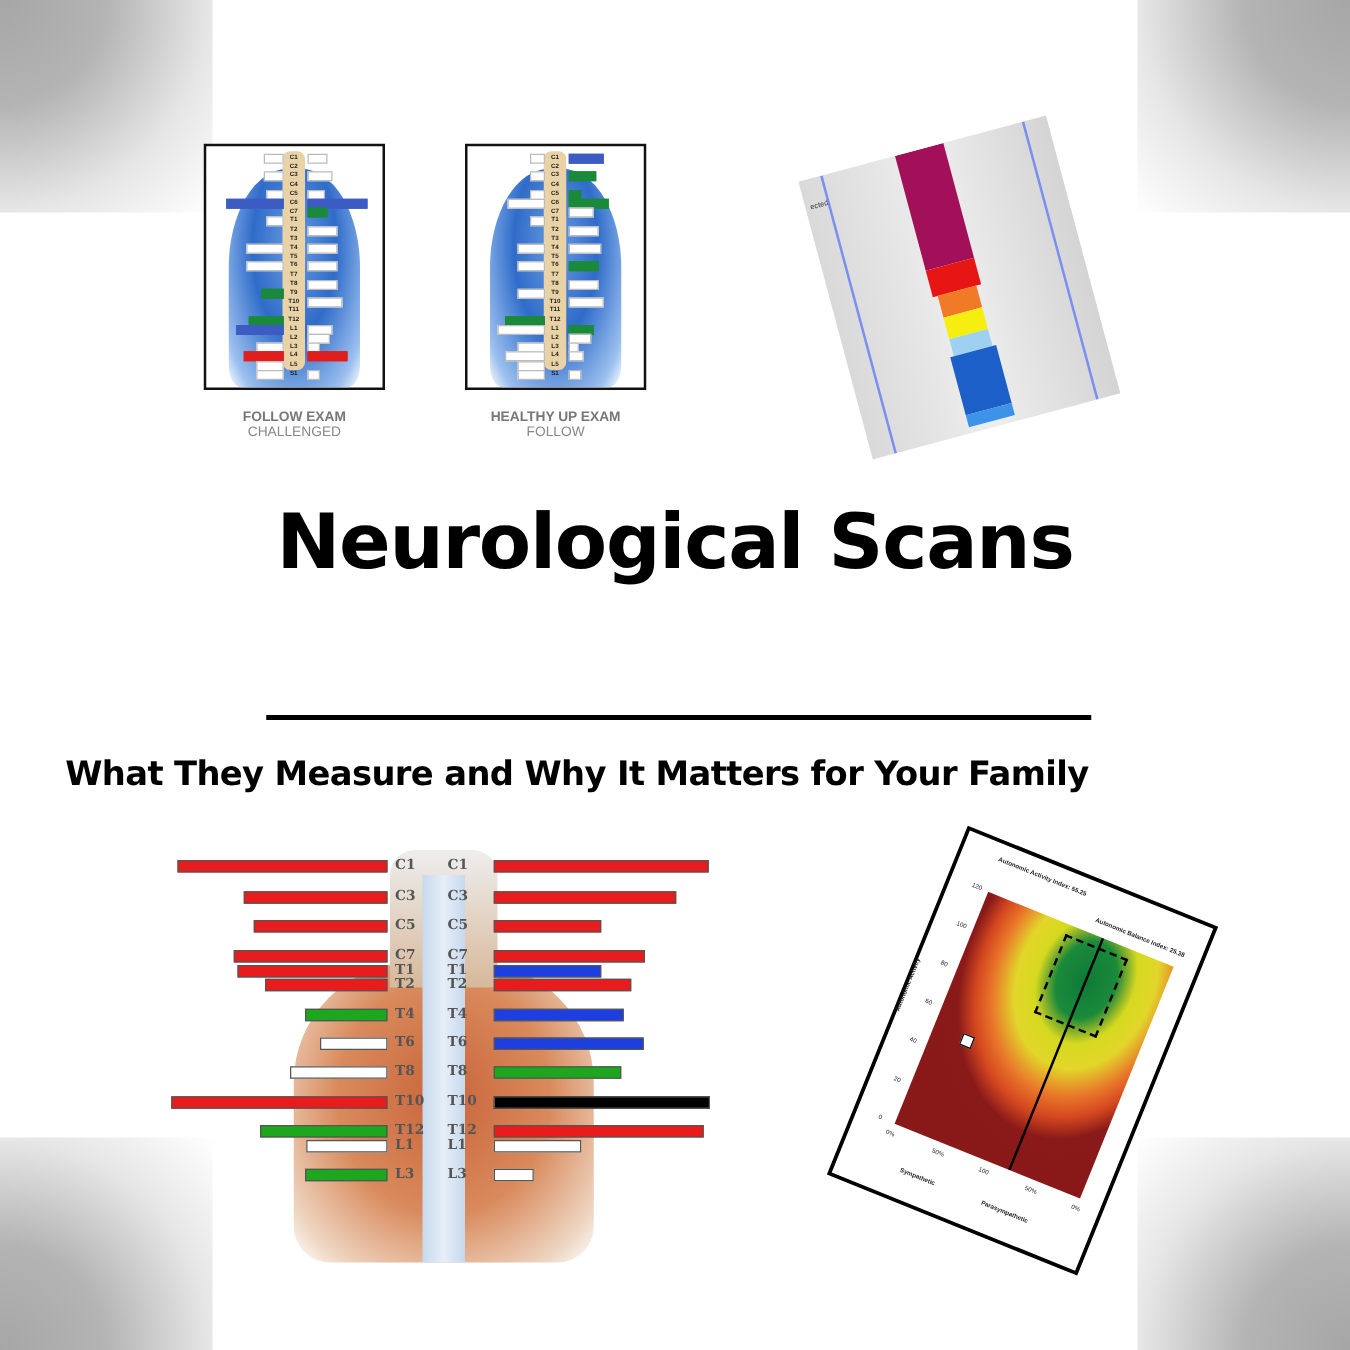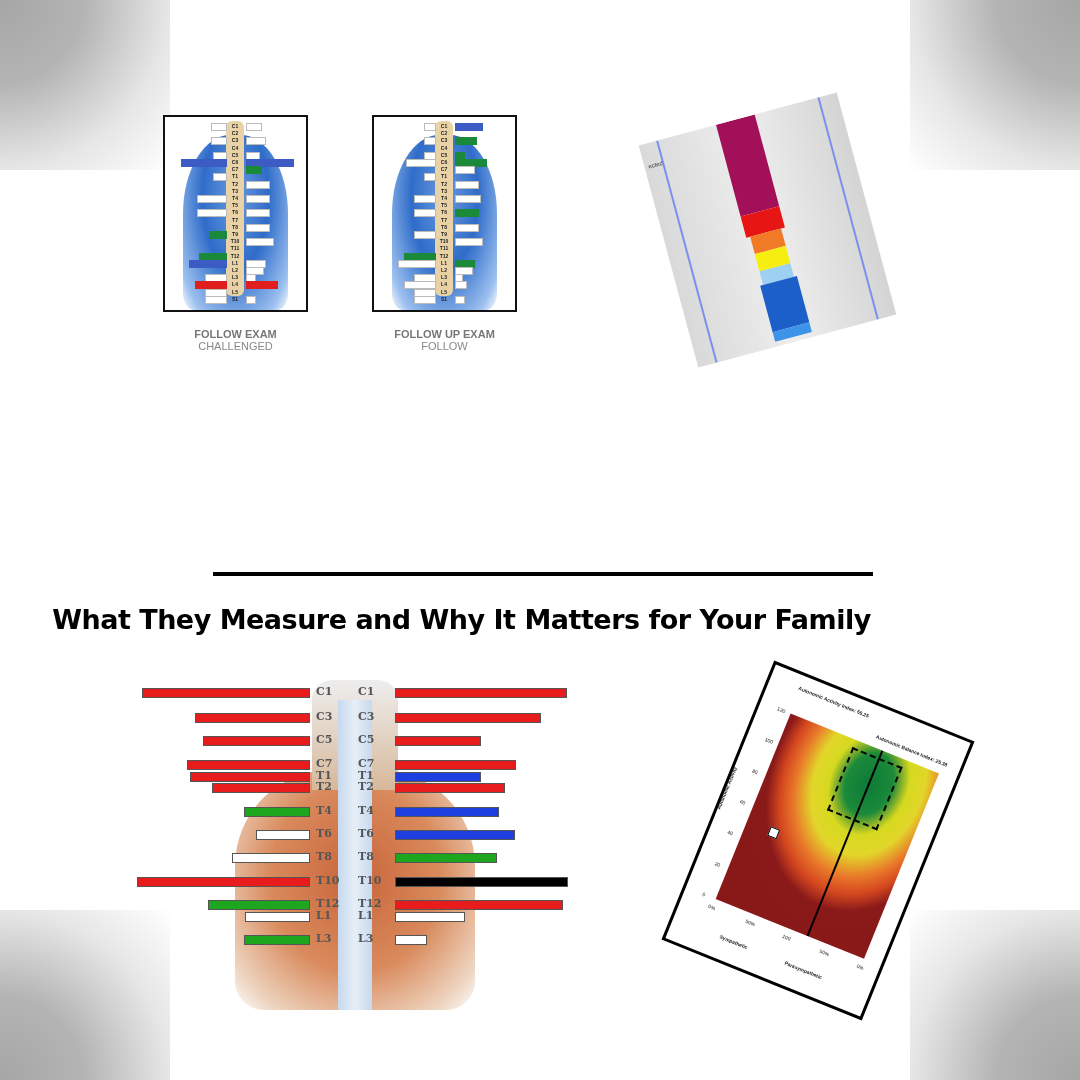--- a/index.html
+++ b/index.html
@@ -172,40 +172,41 @@
       <div class="bar" style="top: 142.8px; width: 18px; background: rgb(26, 138, 58); border-color: rgb(26, 138, 58); left: 81px;"></div>
       <div class="bar" style="top: 150px; width: 16px; background: rgb(255, 255, 255); left: 81px;"></div>
       <div class="bar" style="top: 157.2px; width: 20px; background: rgb(255, 255, 255); left: 40px;"></div>
       <div class="bar" style="top: 157.2px; width: 6px; background: rgb(255, 255, 255); left: 81px;"></div>
       <div class="bar" style="top: 164.4px; width: 30px; background: rgb(255, 255, 255); left: 30px;"></div>
       <div class="bar" style="top: 164.4px; width: 10px; background: rgb(255, 255, 255); left: 81px;"></div>
       <div class="bar" style="top: 171.6px; width: 20px; background: rgb(255, 255, 255); left: 40px;"></div>
       <div class="bar" style="top: 178.8px; width: 20px; background: rgb(255, 255, 255); left: 40px;"></div>
       <div class="bar" style="top: 178.8px; width: 8px; background: rgb(255, 255, 255); left: 81px;"></div>
     </div>
-  <div class="cap1">FOLLOW UP EXAM</div>
+  <div class="cap1">HEALTHY UP EXAM</div>
   <div class="cap2">FOLLOW</div>
 </div>
 
 <div class="thermal">
   <div class="label">ected</div>
   <div class="vline" style="left:18px;"></div>
   <div class="vline" style="left:185px;"></div>
   <div id="thermal-segs">
       <div class="seg" style="top: 0px; height: 95px; background: rgb(163, 16, 90); width: 40px; left: 80px;"></div>
       <div class="seg" style="top: 95px; height: 22px; background: rgb(232, 21, 21); width: 40px; left: 80px;"></div>
       <div class="seg" style="top: 117px; height: 18px; background: rgb(240, 122, 37); width: 32px; left: 84px;"></div>
       <div class="seg" style="top: 135px; height: 18px; background: rgb(245, 238, 16); width: 32px; left: 84px;"></div>
       <div class="seg" style="top: 153px; height: 14px; background: rgb(158, 208, 242); width: 32px; left: 84px;"></div>
       <div class="seg" style="top: 167px; height: 48px; background: rgb(28, 95, 201); width: 38px; left: 81px;"></div>
       <div class="seg" style="top: 215px; height: 10px; background: rgb(61, 147, 232); width: 38px; left: 81px;"></div>
     </div>
 </div>
 
 <div class="title">
+  <div>Neurological Scans</div>
 </div>
 <div class="rule"></div>
 <div class="subtitle">What They Measure and Why It Matters for Your Family</div>
 
 <div class="muscle">
   <div class="torso"></div>
   <div class="neck"></div>
   <div class="spinecol"></div>
   <div id="muscle-rows">
       <div class="bar" style="top: 8px; left: 2px; width: 168px; background: rgb(232, 28, 28);"></div>

